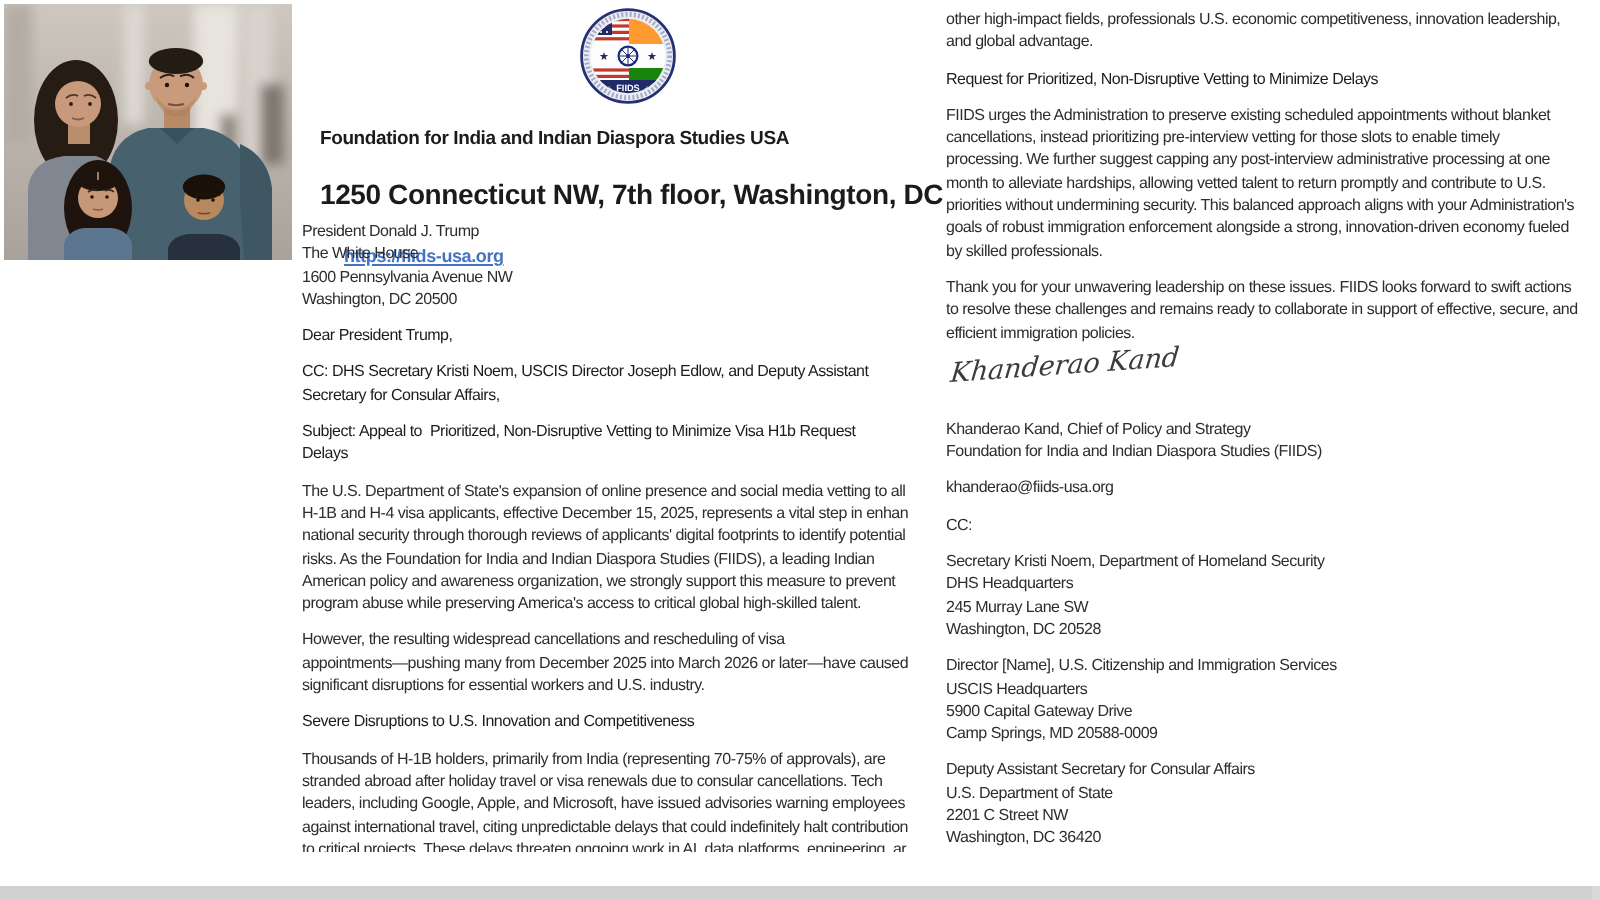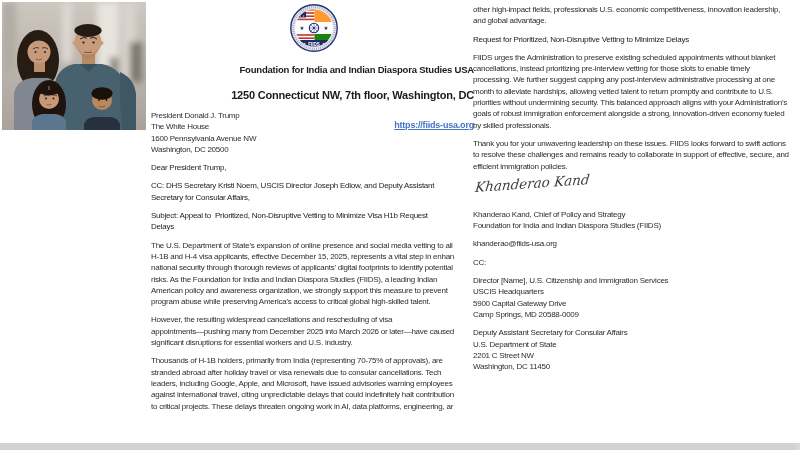--- a/index.html
+++ b/index.html
@@ -9,23 +9,23 @@
     font-family:"Liberation Sans", sans-serif;
   }
   .pre { white-space:pre; }
   .txt { font-size:8px; line-height:11.3px; letter-spacing:-0.25px; color:#2d2d2d; }
   .b   { font-weight:normal; color:#1c1c1c; }
   .blk { margin:0 0 7px 0; }
 
   #photo-wrap { position:absolute; left:2px; top:2px; width:144px; height:128px; }
   #logo-wrap  { position:absolute; left:290px; top:4px; width:48px; height:48px; }
 
-  #doc-header { position:absolute; left:144px; top:64px; width:330px; text-align:right; }
+  #doc-header { position:absolute; left:160px; top:64px; width:330px; text-align:left; }
   .org-name { font-size:9.5px; font-weight:bold; letter-spacing:-0.2px; color:#1b1b1b; }
-  .org-addr { font-size:11px;   font-weight:bold; letter-spacing:-0.2px; color:#1b1b1b; margin-top:14px; }
+  .org-addr { font-size:14px;   font-weight:bold; letter-spacing:-0.2px; color:#1b1b1b; margin-top:14px; }
   .org-link-row { margin-top:13px; }
   .org-link { font-size:9px; font-weight:bold; letter-spacing:-0.2px; color:#4472c4; text-decoration:underline; cursor:pointer;padding-left:12px; }
 
   #col-left  { position:absolute; left:151px; top:110px; width:322px; height:316px; overflow:hidden; }
   #col-right { position:absolute; left:473px; top:4px;  width:324px; height:438px; overflow:hidden; }
 
   .signature {
     font-family:"DejaVu Serif", serif; font-style:italic;
     font-size:13.5px; color:#3c3c3c; height:22px;
     transform:rotate(-4deg) skewX(-10deg); transform-origin:left center;
@@ -189,20 +189,21 @@
 Delays</div>
   <div class="txt pre blk">The U.S. Department of State's expansion of online presence and social media vetting to all
 H-1B and H-4 visa applicants, effective December 15, 2025, represents a vital step in enhan
 national security through thorough reviews of applicants' digital footprints to identify potential
 risks. As the Foundation for India and Indian Diaspora Studies (FIIDS), a leading Indian
 American policy and awareness organization, we strongly support this measure to prevent
 program abuse while preserving America's access to critical global high-skilled talent.</div>
   <div class="txt pre blk">However, the resulting widespread cancellations and rescheduling of visa
 appointments—pushing many from December 2025 into March 2026 or later—have caused
 significant disruptions for essential workers and U.S. industry.</div>
+  <div class="txt pre blk b">Severe Disruptions to U.S. Innovation and Competitiveness</div>
   <div class="txt pre blk">Thousands of H-1B holders, primarily from India (representing 70-75% of approvals), are
 stranded abroad after holiday travel or visa renewals due to consular cancellations. Tech
 leaders, including Google, Apple, and Microsoft, have issued advisories warning employees
 against international travel, citing unpredictable delays that could indefinitely halt contribution
 to critical projects. These delays threaten ongoing work in AI, data platforms, engineering, ar</div>
 </div>
 
 <div id="col-right">
   <div class="txt pre blk">other high-impact fields, professionals U.S. economic competitiveness, innovation leadership,
 and global advantage.</div>
@@ -215,25 +216,29 @@
 goals of robust immigration enforcement alongside a strong, innovation-driven economy fueled
 by skilled professionals.</div>
   <div class="txt pre blk">Thank you for your unwavering leadership on these issues. FIIDS looks forward to swift actions
 to resolve these challenges and remains ready to collaborate in support of effective, secure, and
 efficient immigration policies.</div>
   <div class="signature">Khanderao Kand</div>
   <div class="txt pre blk">Khanderao Kand, Chief of Policy and Strategy
 Foundation for India and Indian Diaspora Studies (FIIDS)</div>
   <div class="txt pre blk">khanderao@fiids-usa.org</div>
   <div class="txt pre blk">CC:</div>
+  <div class="txt pre blk">Secretary Kristi Noem, Department of Homeland Security
+DHS Headquarters
+245 Murray Lane SW
+Washington, DC 20528</div>
   <div class="txt pre blk">Director [Name], U.S. Citizenship and Immigration Services
 USCIS Headquarters
 5900 Capital Gateway Drive
 Camp Springs, MD 20588-0009</div>
   <div class="txt pre blk">Deputy Assistant Secretary for Consular Affairs
 U.S. Department of State
 2201 C Street NW
-Washington, DC 11450</div>
+Washington, DC 36420</div>
 </div>
 
 <div id="scrollbar">
   <div class="thumb"></div>
 </div>
 
 </body></html>

